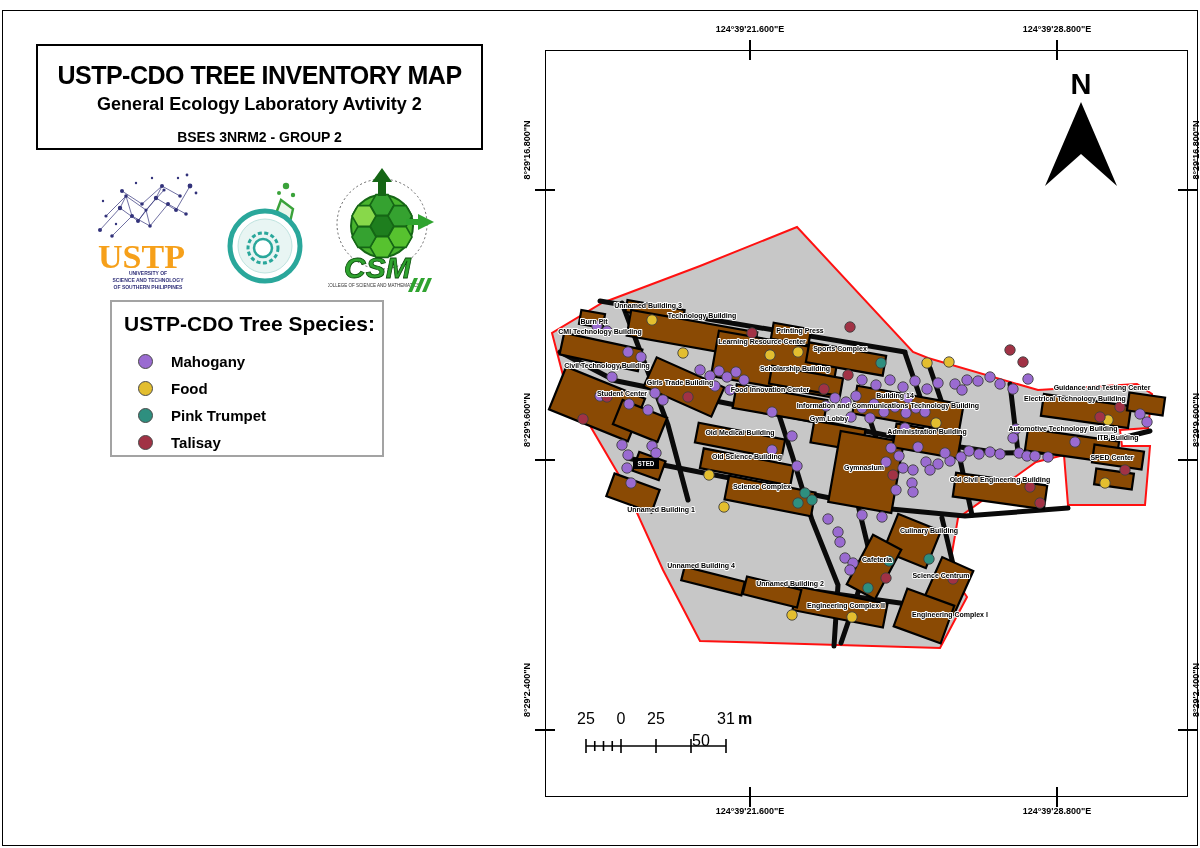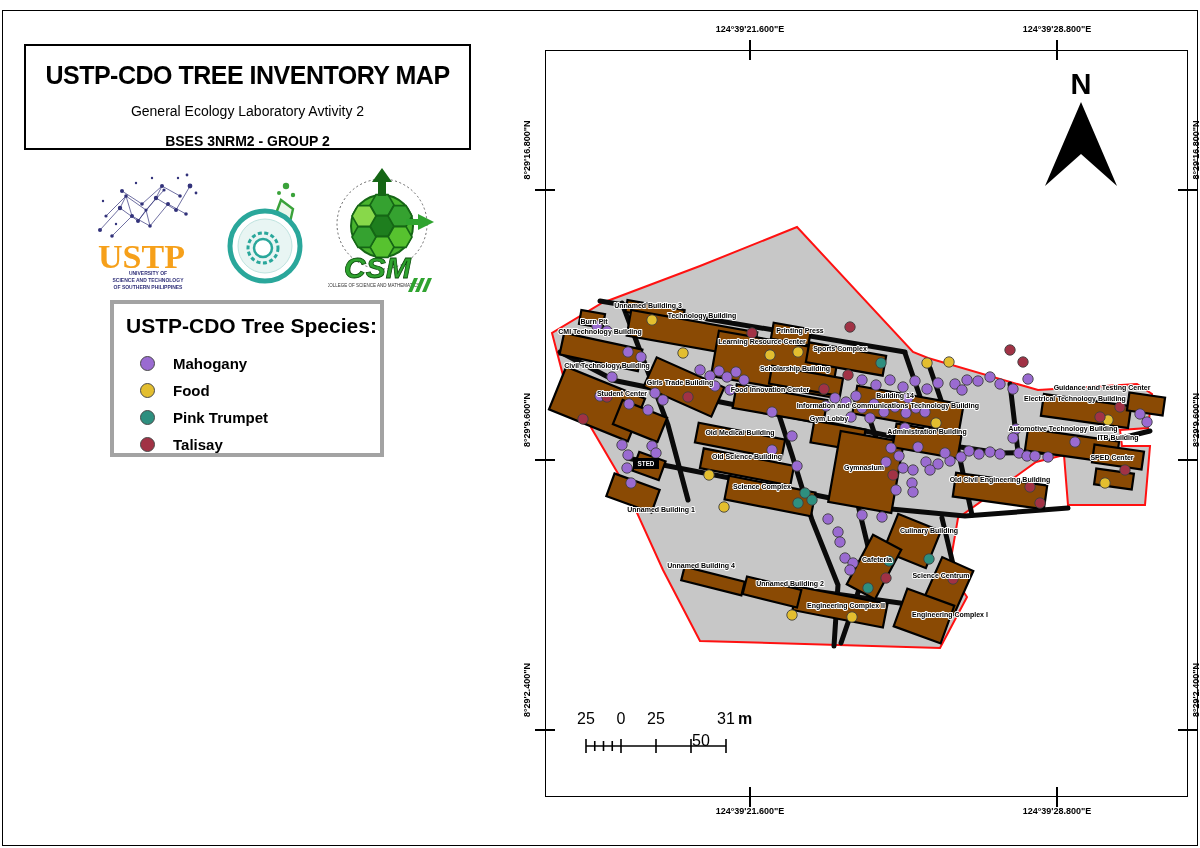--- a/index.html
+++ b/index.html
@@ -1,28 +1,28 @@
 <!DOCTYPE html>
 <html><head>
 <meta charset="utf-8">
 <style>
   html,body{margin:0;padding:0;background:#fff;}
   .page{position:relative;width:1200px;height:848px;background:#fff;overflow:hidden;
         font-family:"Liberation Sans",sans-serif;color:#000;}
   .outer-frame{position:absolute;left:2px;top:10px;width:1194px;height:834px;
         border:1.5px solid #000;pointer-events:none;}
   
-  .title-box{position:absolute;left:24px;top:44px;width:447px;height:106px;
+  .title-box{position:absolute;left:36px;top:44px;width:447px;height:106px;
         border:2.5px solid #000;text-align:center;box-sizing:border-box;}
   .title-box .t1{margin-top:15px;font-size:25px;font-weight:bold;letter-spacing:-0.5px;}
-  .title-box .t2{margin-top:13px;font-size:14px;font-weight:normal;}
+  .title-box .t2{margin-top:4px;font-size:18px;font-weight:bold;}
   .title-box .t3{margin-top:14px;font-size:14px;font-weight:bold;}
   
   .legend-box{position:absolute;left:110px;top:300px;width:274px;height:157px;
-        border:4px solid #a3a3a3;box-sizing:border-box;padding:10px 0 1px 12px;}
+        border:2px solid #a3a3a3;box-sizing:border-box;padding:10px 0 1px 12px;}
   .legend-title{font-size:21px;font-weight:bold;}
   .legend-items{margin-top:12px;margin-left:14px;}
   .legend-item{display:flex;align-items:center;height:27px;}
   .legend-swatch{width:13px;height:13px;border-radius:50%;border:1.5px solid #4a4a4a;
         margin-right:18px;flex:0 0 auto;}
   .legend-label{font-size:15px;font-weight:bold;}
   
   .map-frame{position:absolute;left:545px;top:50px;width:643px;height:747px;
         border:1.5px solid #000;box-sizing:border-box;background:transparent;}
   #map-svg{position:absolute;left:545px;top:50px;width:643px;height:747px;}

